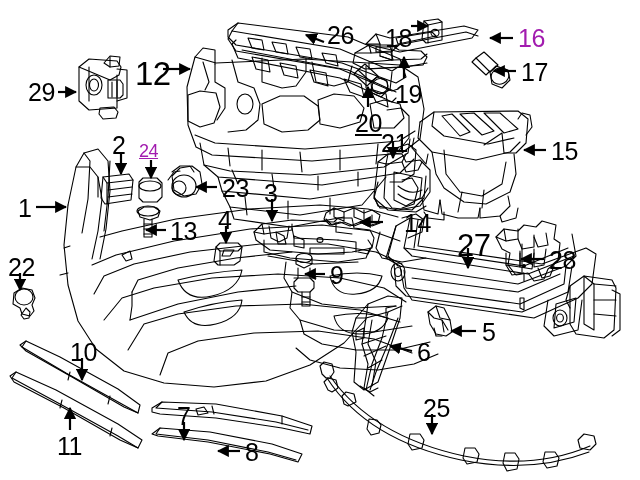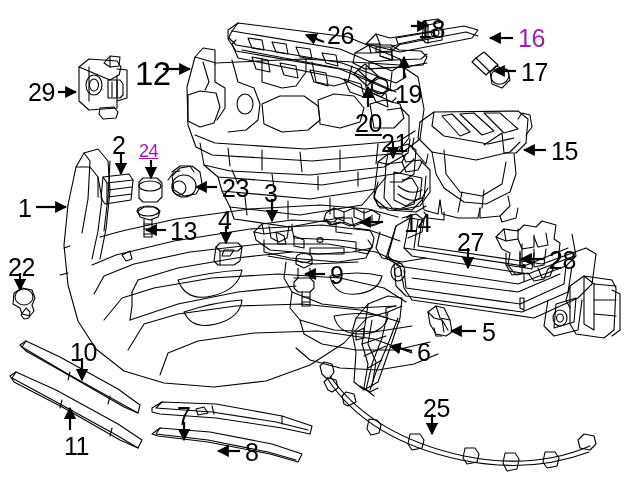--- a/index.html
+++ b/index.html
@@ -393,35 +393,35 @@
         <div class="callout" style="left: 18px; top: 196px; font-size: 25px; color: rgb(0, 0, 0);">1</div>
         <div class="callout" style="left: 112px; top: 133px; font-size: 25px; color: rgb(0, 0, 0);">2</div>
         <div class="callout" style="left: 264px; top: 181px; font-size: 25px; color: rgb(0, 0, 0);">3</div>
         <div class="callout" style="left: 218px; top: 208px; font-size: 25px; color: rgb(0, 0, 0);">4</div>
         <div class="callout" style="left: 482px; top: 320px; font-size: 25px; color: rgb(0, 0, 0);">5</div>
         <div class="callout" style="left: 417px; top: 340px; font-size: 25px; color: rgb(0, 0, 0);">6</div>
         <div class="callout" style="left: 177px; top: 404px; font-size: 25px; color: rgb(0, 0, 0);">7</div>
         <div class="callout" style="left: 245px; top: 440px; font-size: 25px; color: rgb(0, 0, 0);">8</div>
         <div class="callout" style="left: 330px; top: 263px; font-size: 25px; color: rgb(0, 0, 0);">9</div>
         <div class="callout" style="left: 70px; top: 340px; font-size: 25px; color: rgb(0, 0, 0);">10</div>
-        <div class="callout" style="left: 57px; top: 434px; font-size: 25px; color: rgb(0, 0, 0); margin-left: 7px;">11</div>
+        <div class="callout" style="left: 57px; top: 434px; font-size: 25px; color: rgb(0, 0, 0);">11</div>
         <div class="callout" style="left: 135px; top: 57px; font-size: 33px; color: rgb(0, 0, 0);">12</div>
         <div class="callout" style="left: 170px; top: 219px; font-size: 25px; color: rgb(0, 0, 0);">13</div>
         <div class="callout" style="left: 388px; top: 211px; font-size: 25px; color: rgb(0, 0, 0); margin-left: 16px;">14</div>
         <div class="callout" style="left: 551px; top: 139px; font-size: 25px; color: rgb(0, 0, 0);">15</div>
         <div class="callout" style="left: 518px; top: 26px; font-size: 25px; color: #a21caf;">16</div>
         <div class="callout" style="left: 521px; top: 60px; font-size: 25px; color: rgb(0, 0, 0);">17</div>
-        <div class="callout" style="left: 385px; top: 17px; font-size: 25px; color: rgb(0, 0, 0); margin-left: 33px;">18</div>
+        <div class="callout" style="left: 385px; top: 26px; font-size: 25px; color: rgb(0, 0, 0);">18</div>
         <div class="callout" style="left: 395px; top: 82px; font-size: 25px; color: rgb(0, 0, 0);">19</div>
         <div class="callout" style="left: 355px; top: 111px; font-size: 25px; color: rgb(0, 0, 0); text-decoration: underline;">20</div>
         <div class="callout" style="left: 381px; top: 123px; font-size: 25px; color: rgb(0, 0, 0); margin-top: 8px;">21</div>
         <div class="callout" style="left: 8px; top: 255px; font-size: 25px; color: rgb(0, 0, 0);">22</div>
         <div class="callout" style="left: 222px; top: 176px; font-size: 25px; color: rgb(0, 0, 0);">23</div>
         <div class="callout" style="left: 139px; top: 142px; font-size: 18px; color: #a21caf; text-decoration: underline;">24</div>
         <div class="callout" style="left: 423px; top: 396px; font-size: 25px; color: rgb(0, 0, 0);">25</div>
         <div class="callout" style="left: 327px; top: 23px; font-size: 25px; color: rgb(0, 0, 0);">26</div>
-        <div class="callout" style="left: 457px; top: 230px; font-size: 25px; color: rgb(0, 0, 0);">27</div>
+        <div class="callout" style="left: 457px; top: 230px; font-size: 31px; color: rgb(0, 0, 0);">27</div>
         <div class="callout" style="left: 549px; top: 248px; font-size: 25px; color: rgb(0, 0, 0);">28</div>
         <div class="callout" style="left: 28px; top: 80px; font-size: 25px; color: rgb(0, 0, 0);">29</div>
       </div>
   </div>
 
 </div>
 
 </body></html>

